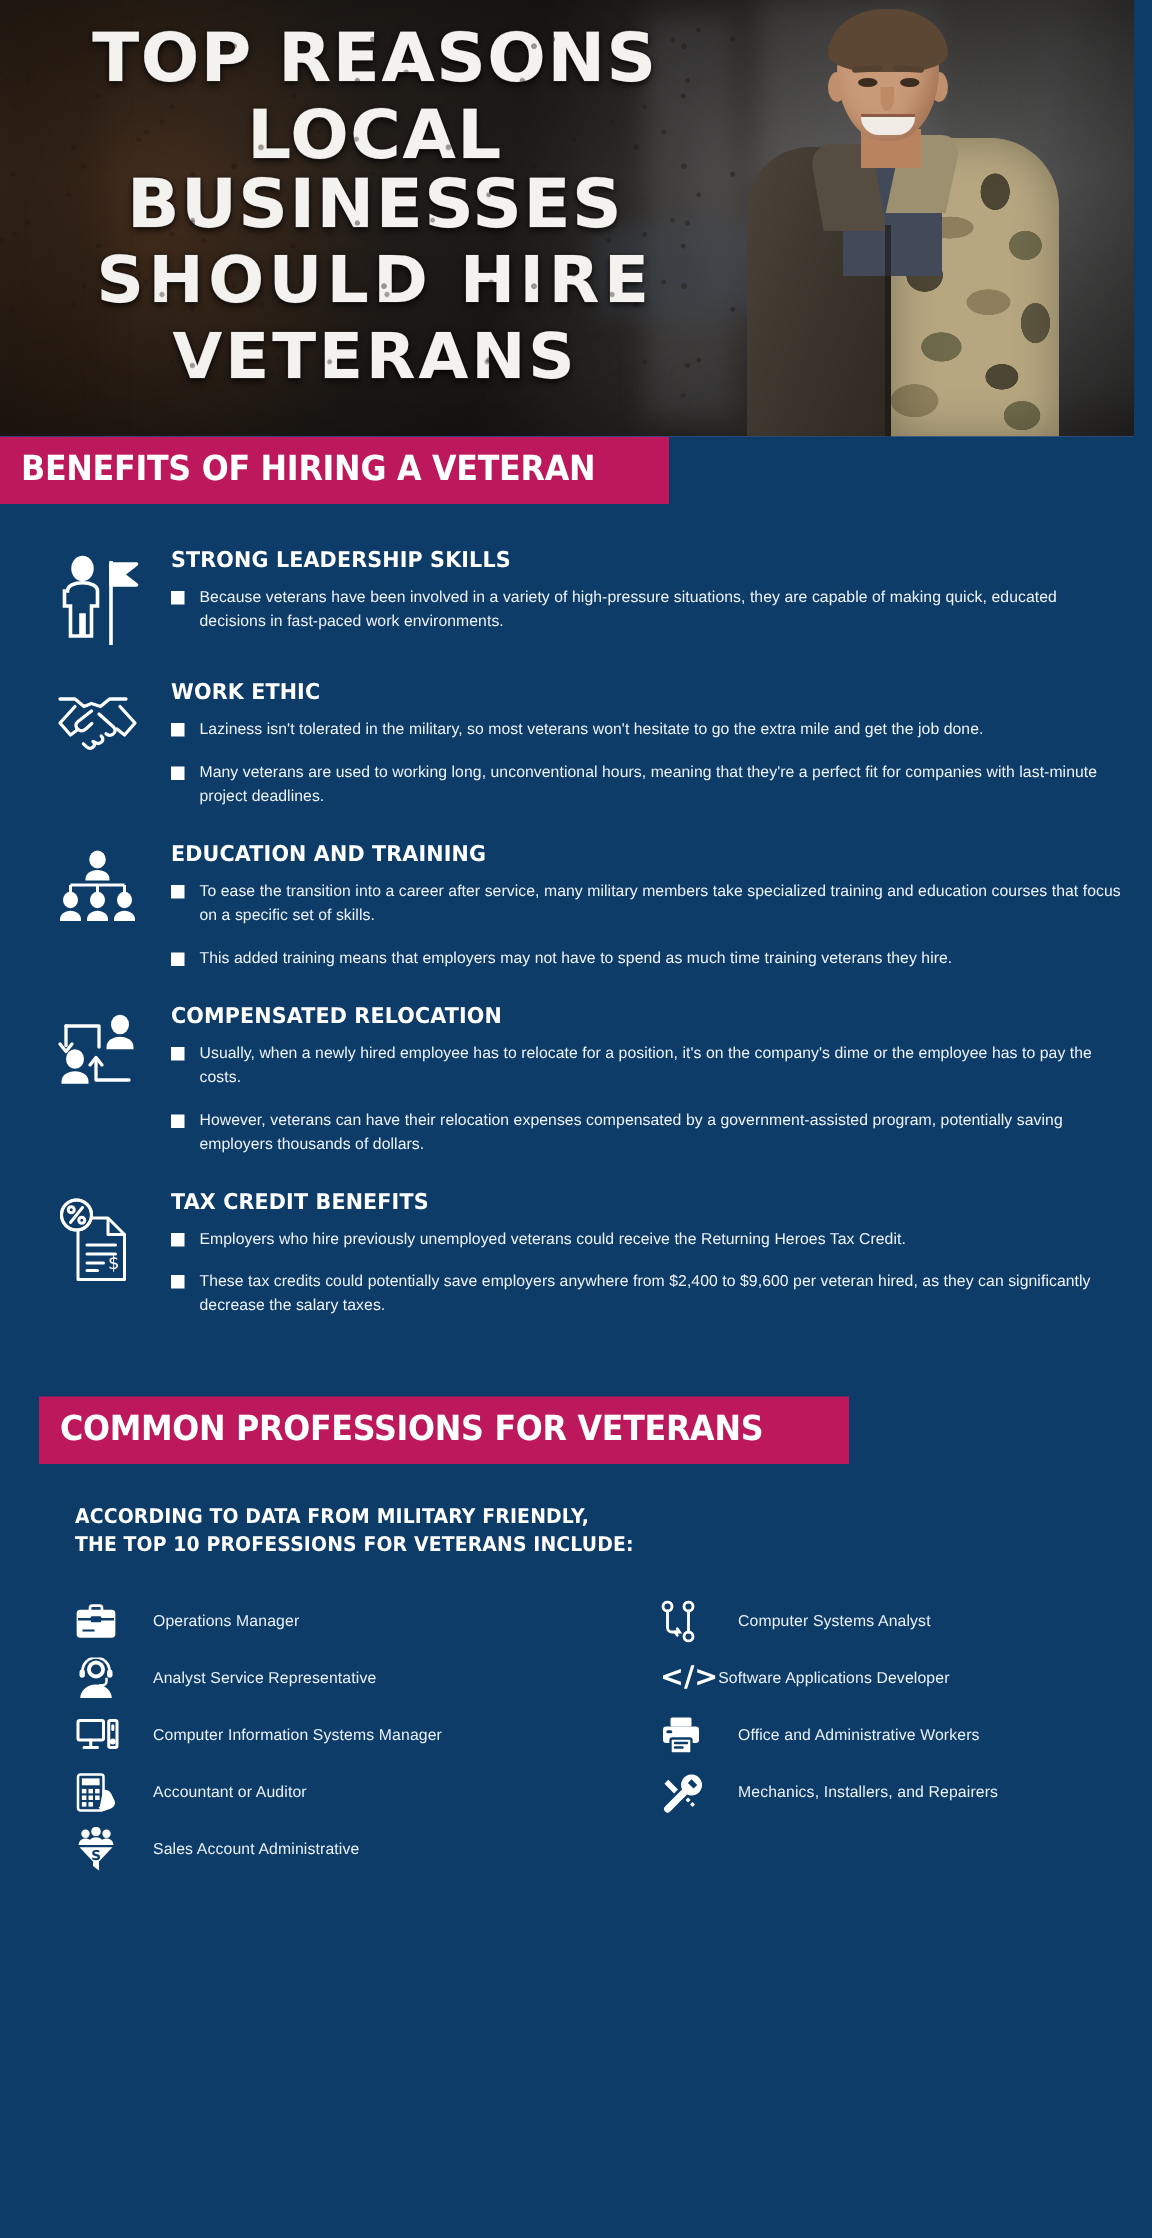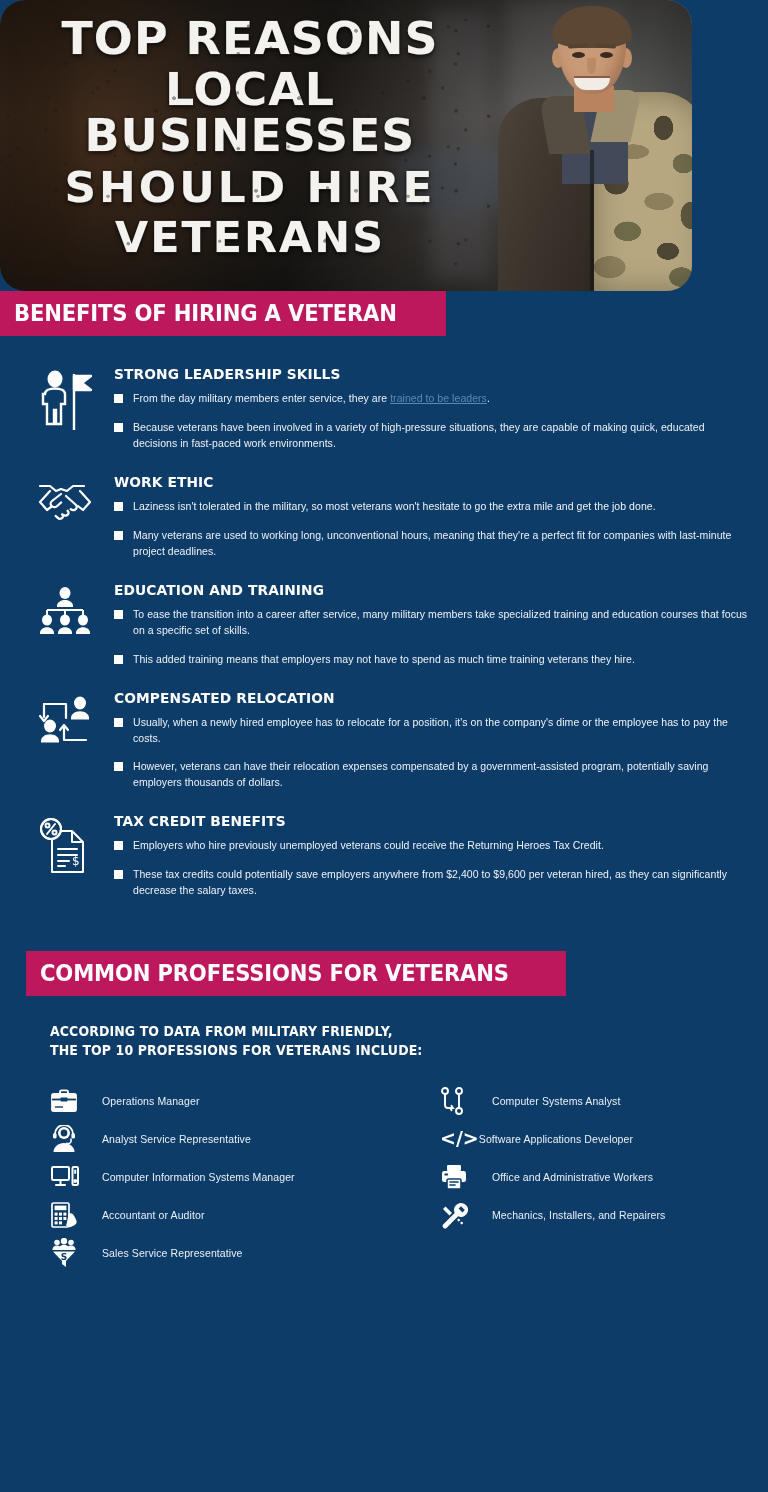--- a/index.html
+++ b/index.html
@@ -14,25 +14,24 @@
     position: relative;
     width: 768px;
     height: 1492px;
     background: #0D3C68;
     overflow: hidden;
   }
 
   
   .hero {
     position: relative;
-    width: 692px;
+    width: 756px;
     height: 291px;
     overflow: hidden;
     background: #3b82f6;
-    border-radius: 25px;
   }
   .hero-bg {
     position: absolute;
     inset: 0;
     background:
       radial-gradient(ellipse 300px 260px at 660px 120px, rgba(150,160,165,0.35), rgba(0,0,0,0) 70%),
       radial-gradient(ellipse 220px 300px at 100px 150px, rgba(90,55,30,0.55), rgba(0,0,0,0) 72%),
       linear-gradient(100deg, #3a2c20 0%, #2b231c 22%, #1f1c19 45%, #4a4542 70%, #6e6b66 88%, #55524e 100%);
   }
   .hero-bg::after {
@@ -371,24 +370,20 @@
           <ellipse cx="18" cy="9" rx="7.5" ry="8.5" fill="#fff" stroke="none"></ellipse>
           <path d="M8 24c0-3.5 4.5-5.5 10-5.5s10 2 10 5.5v10h-4v20h-5V40h-2v14H10V34H6V24z" fill="none"></path>
           <line x1="37" y1="4" x2="37" y2="60"></line>
           <path d="M37 6h17l-9 7 9 7H37z" fill="#fff" stroke="#fff" stroke-linejoin="round"></path>
         </svg>
       </div>
       <div class="benefit-body">
         <div class="benefit-title">STRONG LEADERSHIP SKILLS</div>
         <div class="bullet">
           <span class="bullet-mark"></span>
-          <span class="bullet-text"><span>From the day military members enter service, they are </span><a class="lnk" href="#">trained to be leaders</a><span>.</span></span>
-        </div>
-        <div class="bullet">
-          <span class="bullet-mark"></span>
           <span class="bullet-text">Because veterans have been involved in a variety of high-pressure situations, they are capable of making quick, educated decisions in fast-paced work environments.</span>
         </div>
       </div>
     </div>
 
     <div class="benefit">
       <div class="benefit-icon">
         <svg width="58" height="46" viewBox="0 0 58 46" fill="none" stroke="#fff" stroke-width="2.2" stroke-linejoin="round" stroke-linecap="round">
           <path d="M4 8h10l6 5 5-2 6 2 6-5h11"></path>
           <path d="M14 13 4 24l7 8 4-3"></path>
@@ -632,19 +627,19 @@
                 <path d="M2.4 12c0-2.6 2-4.4 4.6-4.4s4.6 1.8 4.6 4.4z"></path>
               <circle cx="21" cy="4.5" r="2.8"></circle>
                 <path d="M16.4 12c0-2.6 2-4.4 4.6-4.4s4.6 1.8 4.6 4.4z"></path>
               <circle cx="14" cy="3" r="3.2"></circle>
                 <path d="M8.6 12c0-3 2.4-5.2 5.4-5.2s5.4 2.2 5.4 5.2z"></path>
             </g>
             <path d="M3 13.5h22l-9 9.5V29l-4-3v-3z" fill="#fff"></path>
             <text x="14" y="22" text-anchor="middle" font-family="DejaVu Sans, sans-serif" font-size="9" font-weight="bold" fill="#0D3C68">S</text>
           </svg>
         </span>
-        <span class="prof-label">Sales Service Representative</span>
+        <span class="prof-label">Sales Account Administrative</span>
       </div>
 
     </div>
   </div>
 
 </div>
 
 </body></html>

